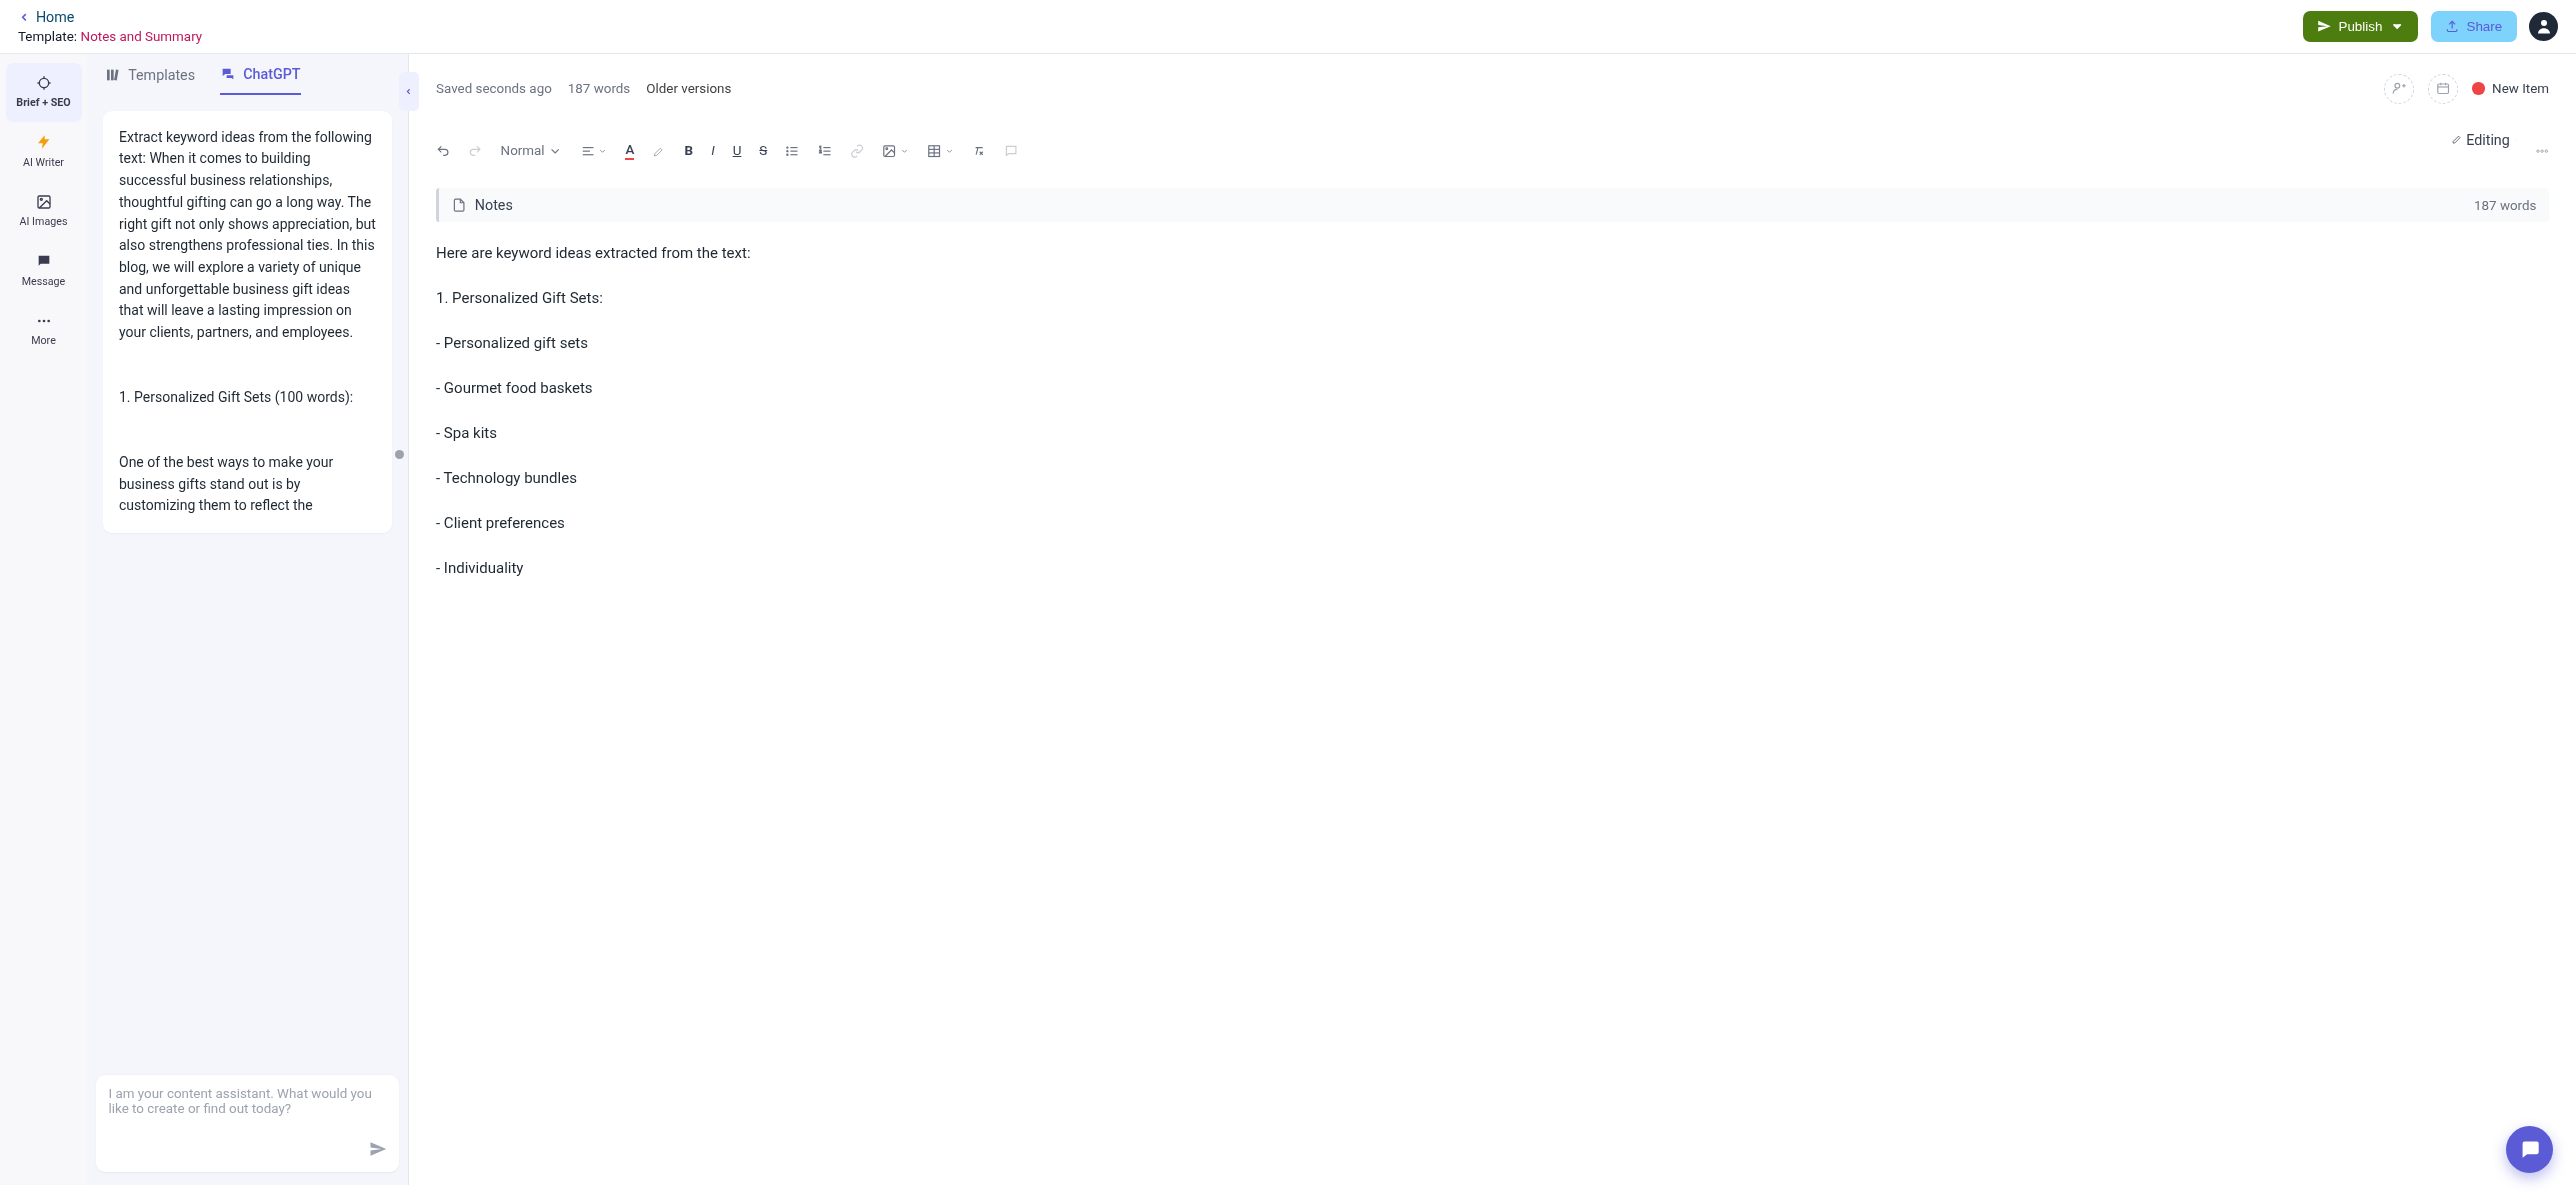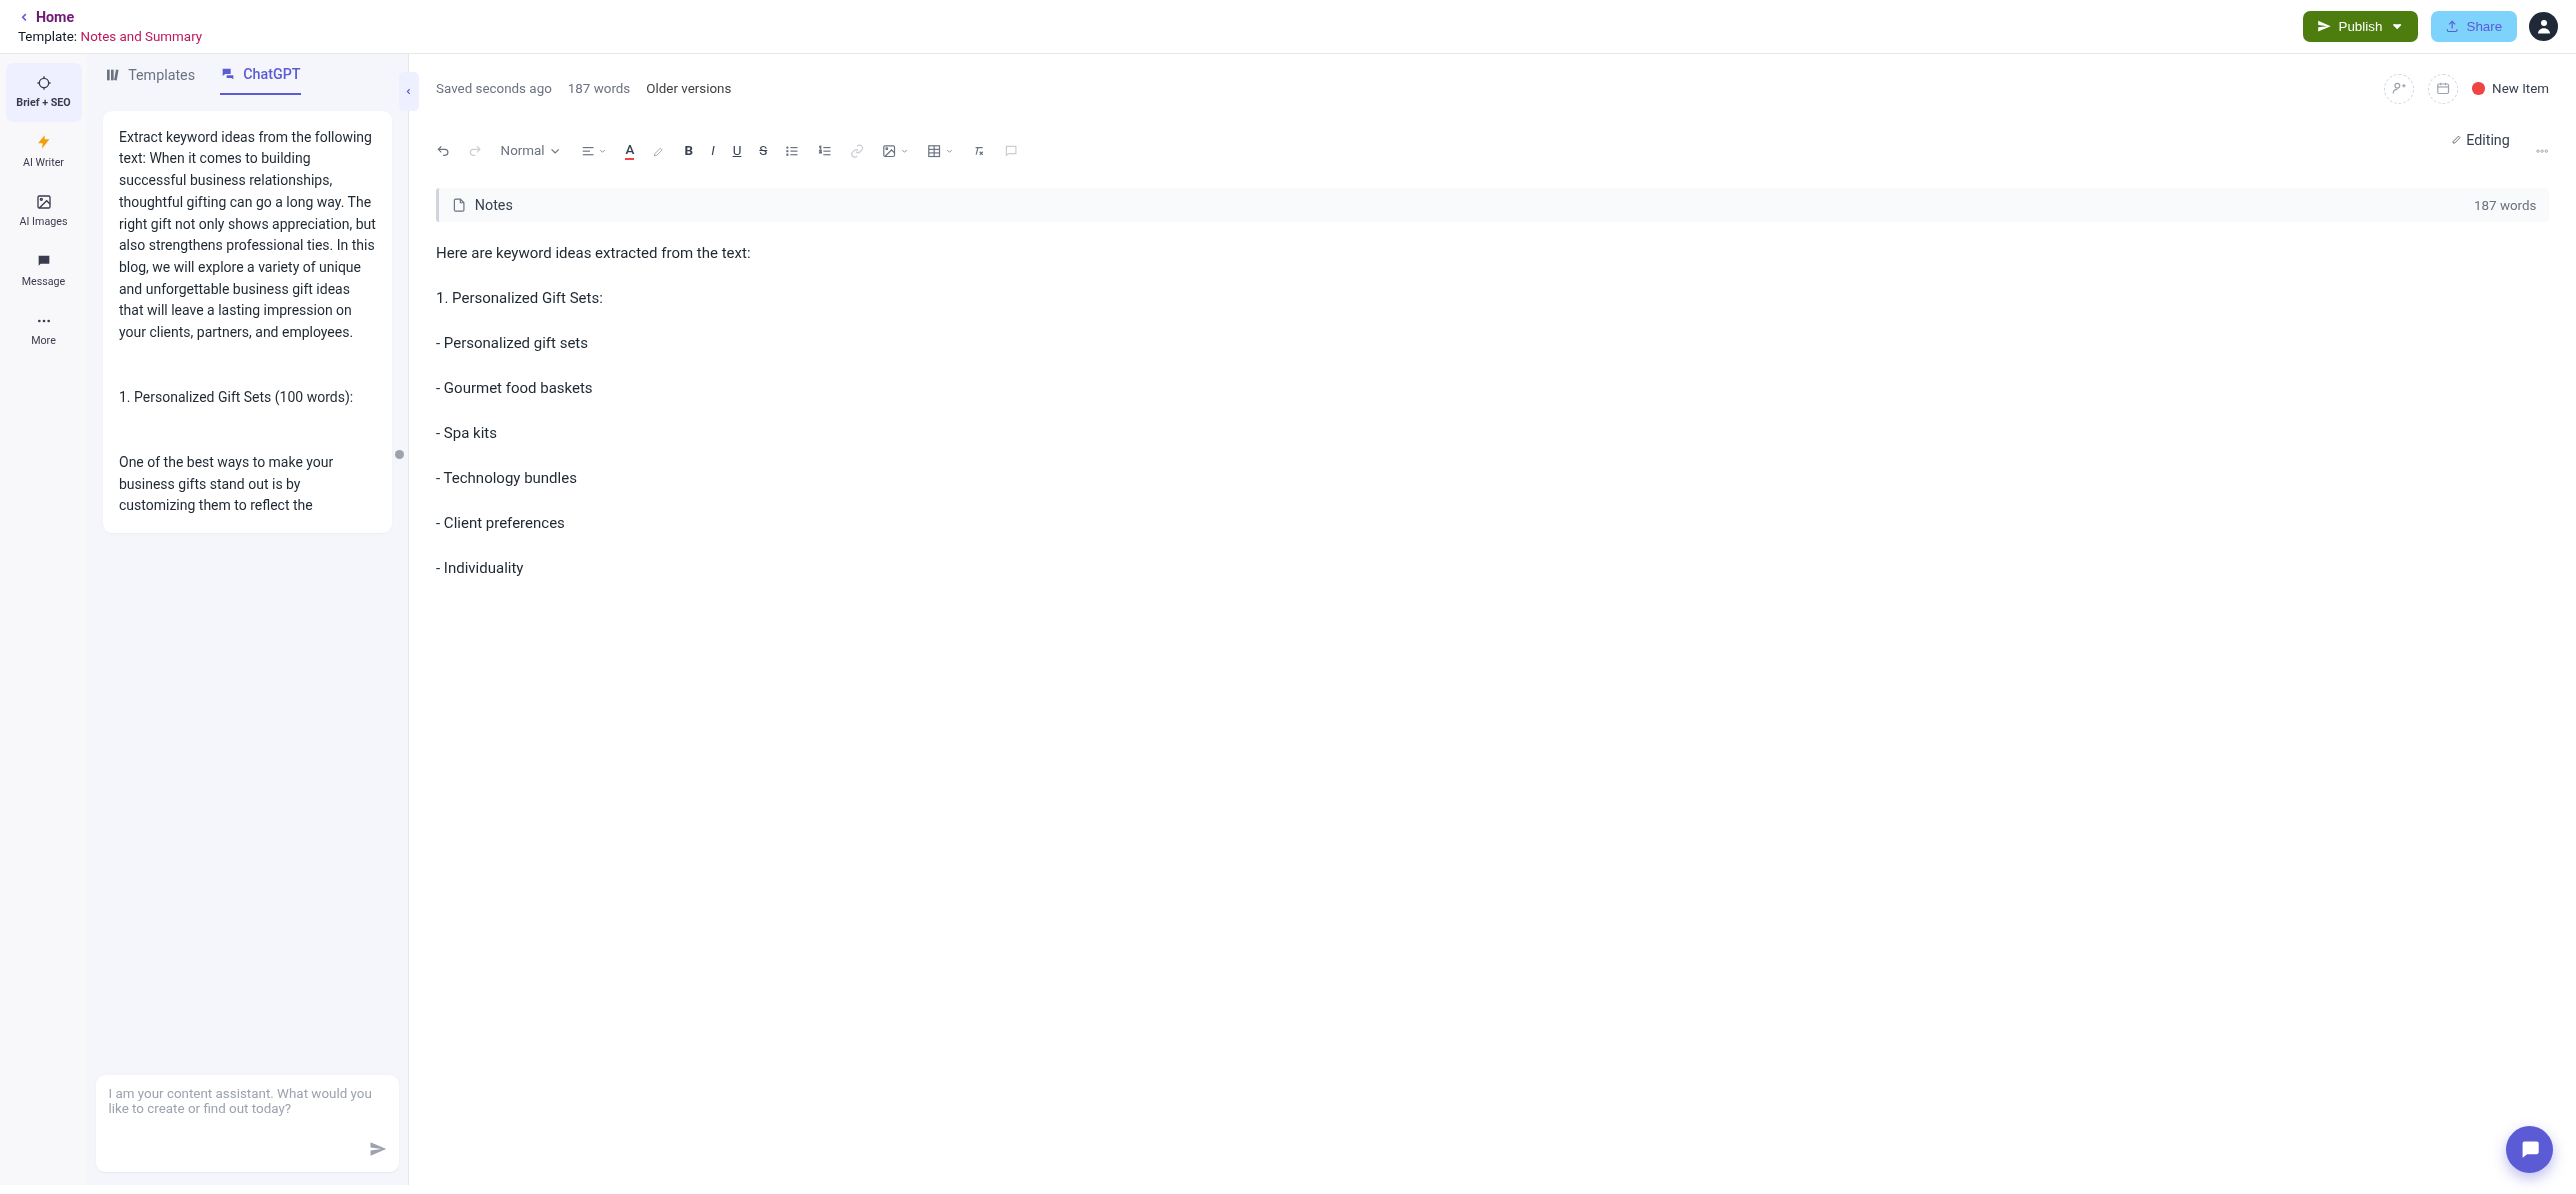--- a/index.html
+++ b/index.html
@@ -2,21 +2,21 @@
 <html style="font-size:14.3px"><head>
 <meta charset="utf-8">
 <style>
   * { box-sizing: border-box; margin: 0; padding: 0; }
   html, body { width: 100%; height: 100%; font-family: -apple-system, BlinkMacSystemFont, "Segoe UI", Roboto, sans-serif; color: #1f2937; }
   body { background: #fff; overflow: hidden; }
 
   
   .topbar { display: flex; align-items: center; justify-content: space-between; padding: 9px 18px; border-bottom: 0.9px solid #e5e7eb; }
   .top-left { display: flex; flex-direction: column; gap: 3.6px; }
-  .home-link { display: flex; align-items: center; gap: 5.4px; color: #701a75; font-weight: 700; cursor: pointer; }
+  .home-link { display: flex; align-items: center; gap: 5.4px; color: #0c4a6e; font-weight: 400; cursor: pointer; }
   .home-link svg { width: 12.5px; height: 12.5px; stroke: #5b5bd6; }
   .template-line { display: flex; gap: 3.6px; font-size: 13.4px; }
   .template-label { color: #111827; }
   .template-name { color: #be185d; }
   .top-right { display: flex; align-items: center; gap: 12.5px; }
   .btn-publish { display: flex; align-items: center; gap: 7.2px; background: #4d7c0f; color: #fff; border: none; padding: 8px 14.3px; border-radius: 7.2px; font-size: 13.4px; cursor: pointer; }
   .btn-publish svg { width: 14.3px; height: 14.3px; fill: #fff; }
   .btn-share { display: flex; align-items: center; gap: 7.2px; background: #7dd3fc; color: #5b5bd6; border: none; padding: 8px 14.3px; border-radius: 7.2px; font-size: 13.4px; cursor: pointer; }
   .btn-share svg { width: 14.3px; height: 14.3px; stroke: #5b5bd6; fill: none; }
   .avatar { width: 29px; height: 29px; border-radius: 50%; background: #1f2937; display:flex; align-items:center; justify-content:center; overflow:hidden;}

